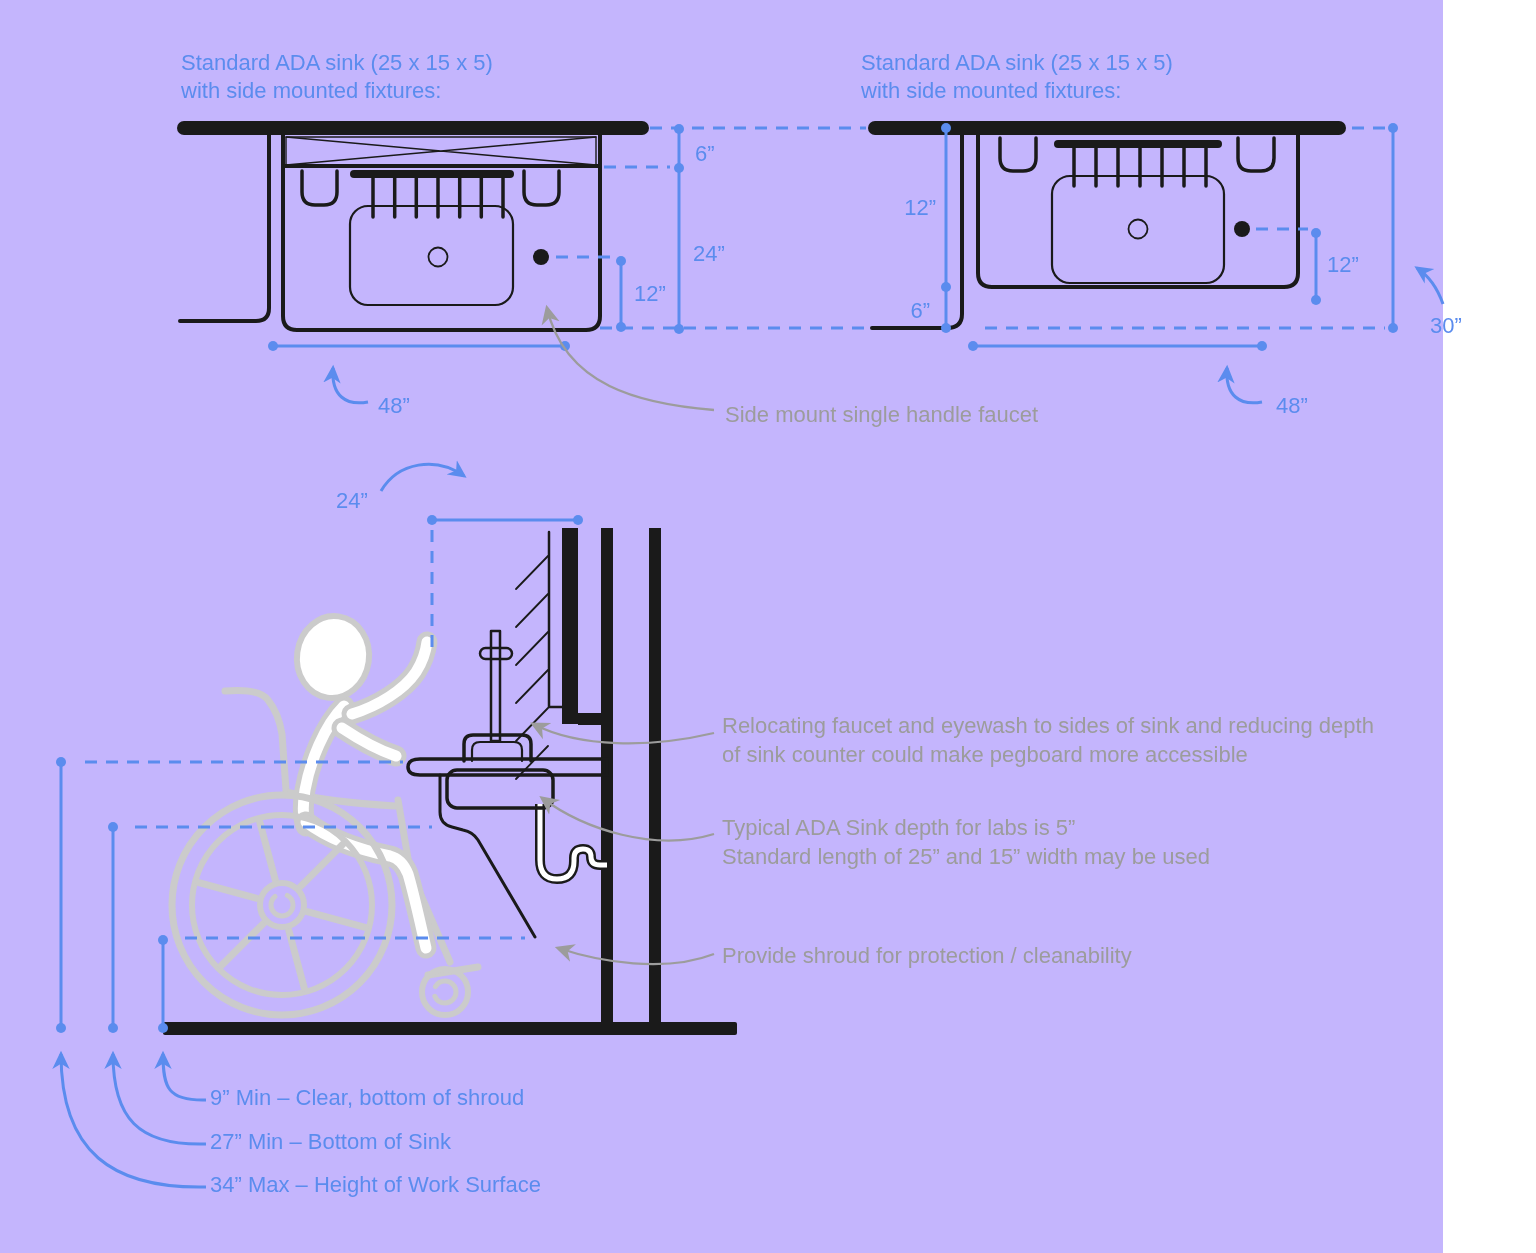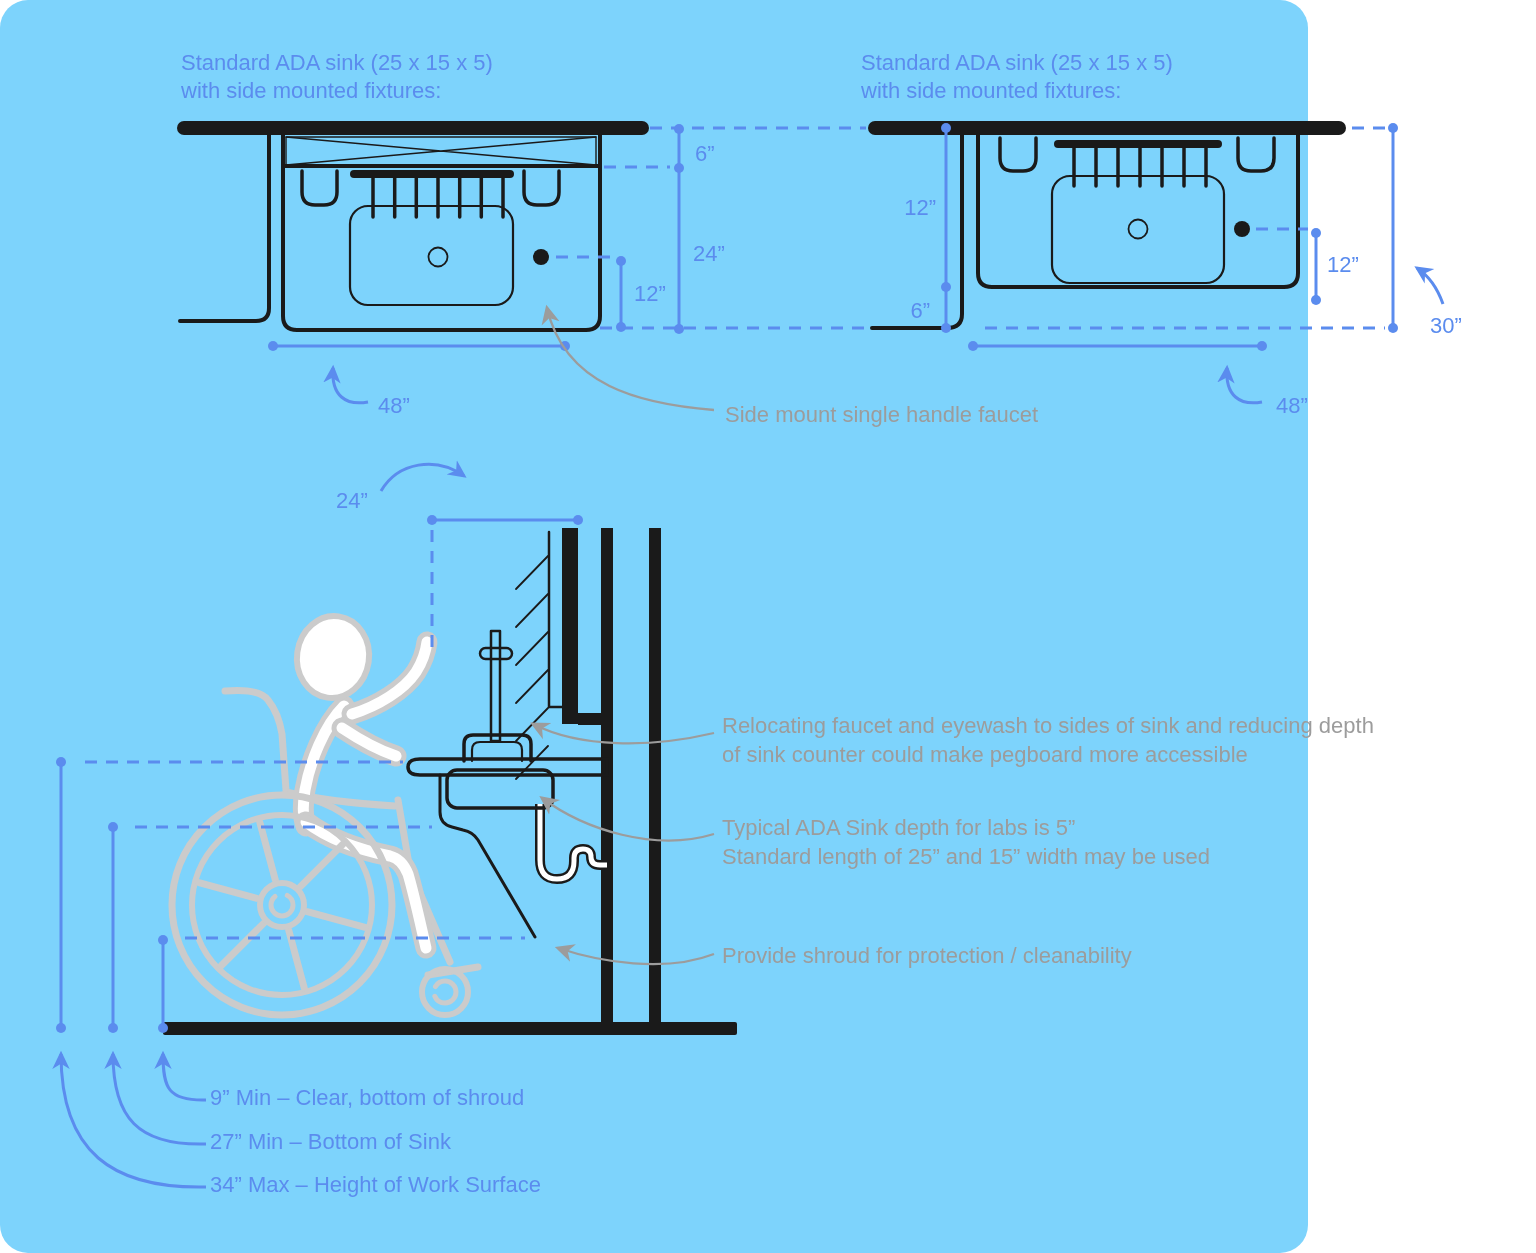--- a/index.html
+++ b/index.html
@@ -1,16 +1,16 @@
 <!DOCTYPE html>
 <html><head>
 <meta charset="utf-8">
 <style>
   html,body{margin:0;padding:0;background:#ffffff;}
-  .stage{position:relative;width:1308px;height:1253px;background:#7dd3fc;font-family:"Liberation Sans",sans-serif;border-radius:28px;}
+  .stage{position:relative;width:1443px;height:1253px;background:#c4b5fd;font-family:"Liberation Sans",sans-serif;}
   svg text{font-family:"Liberation Sans",sans-serif;}
   .btxt{fill:#5b8cee;font-size:22px;}
   .gtxt{fill:#9c9c9c;font-size:22px;}
   .k{stroke:#1a1a1a;fill:none;stroke-linecap:round;stroke-linejoin:round;}
   .k1{stroke-width:1.4;}
   .k2{stroke-width:2.2;}
   .k25{stroke-width:2.5;}
   .k3{stroke-width:3;}
   .k35{stroke-width:3.5;}
   .k4{stroke-width:4;}

